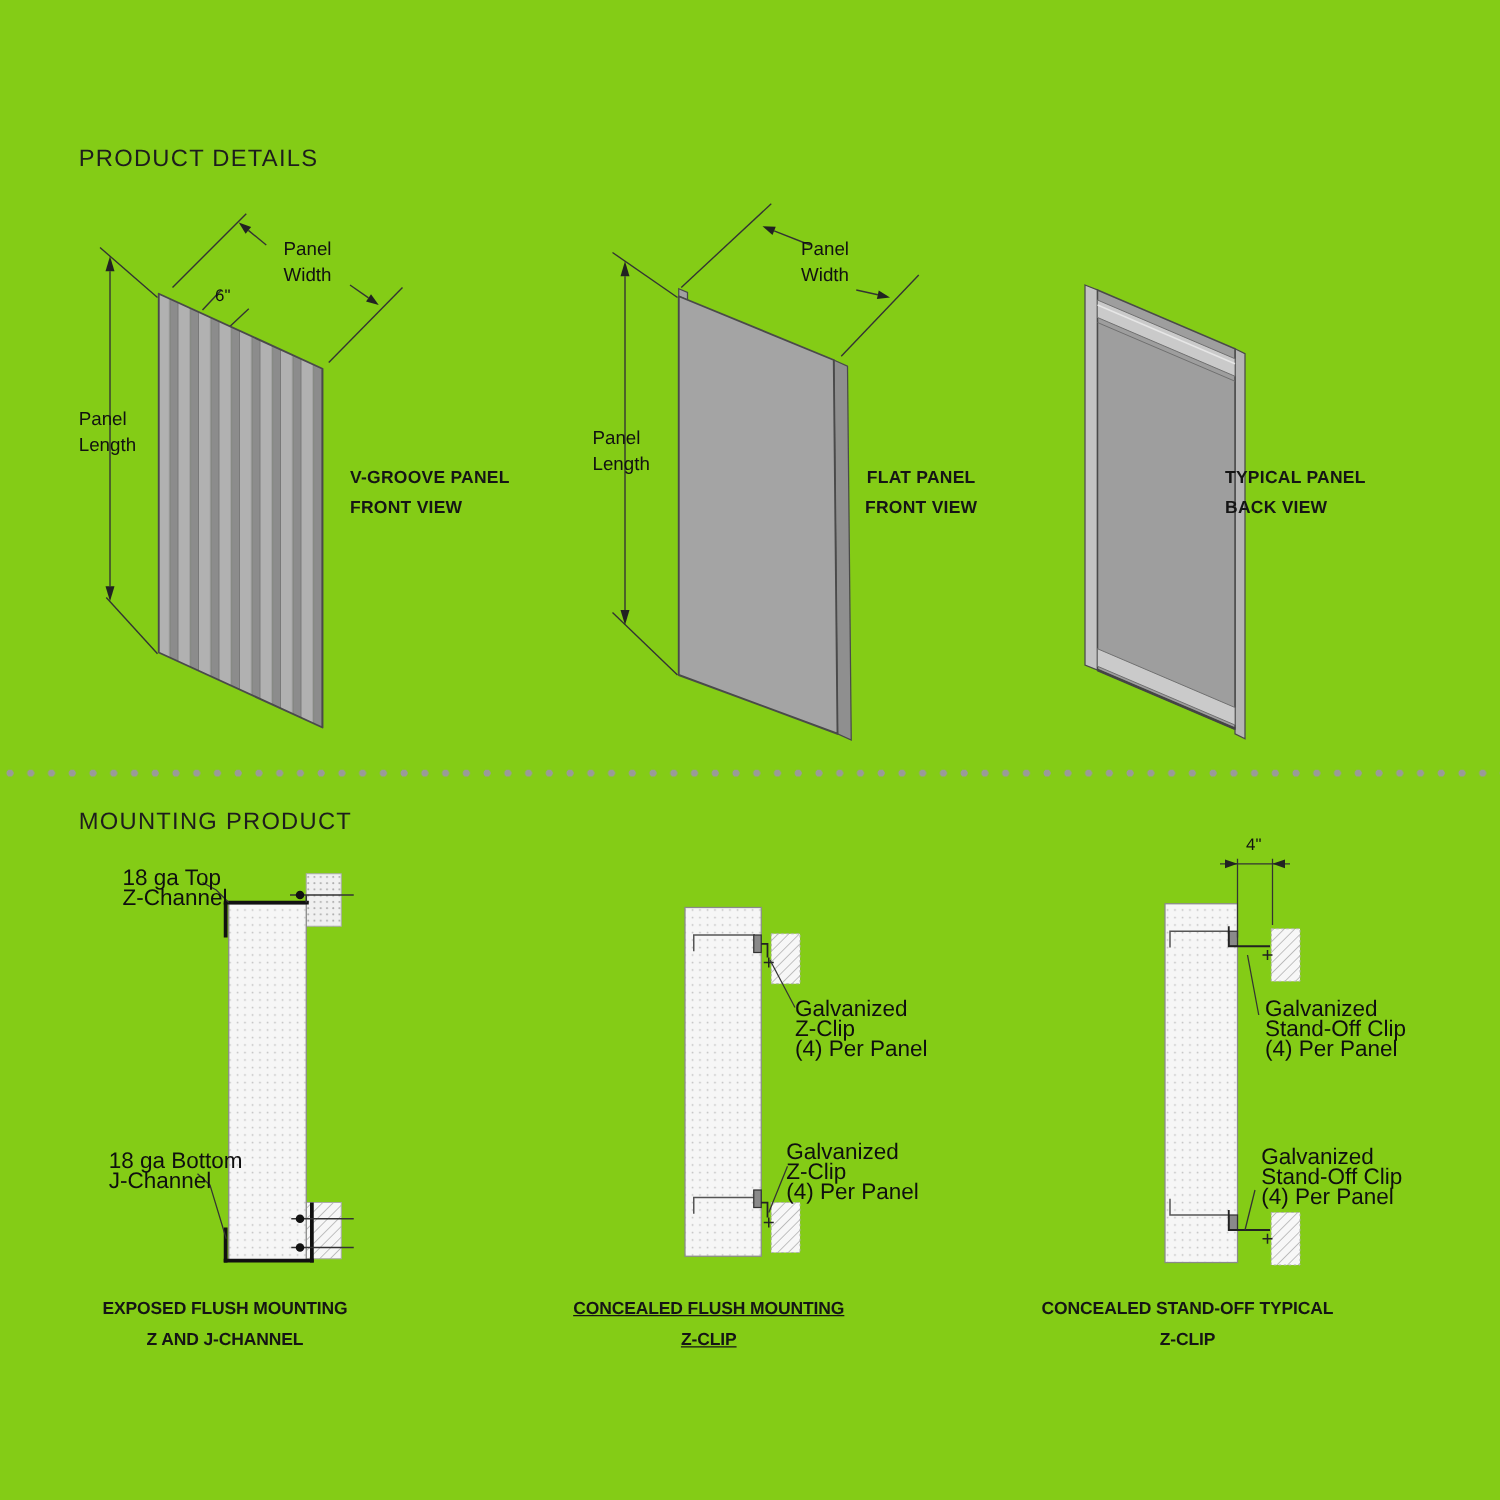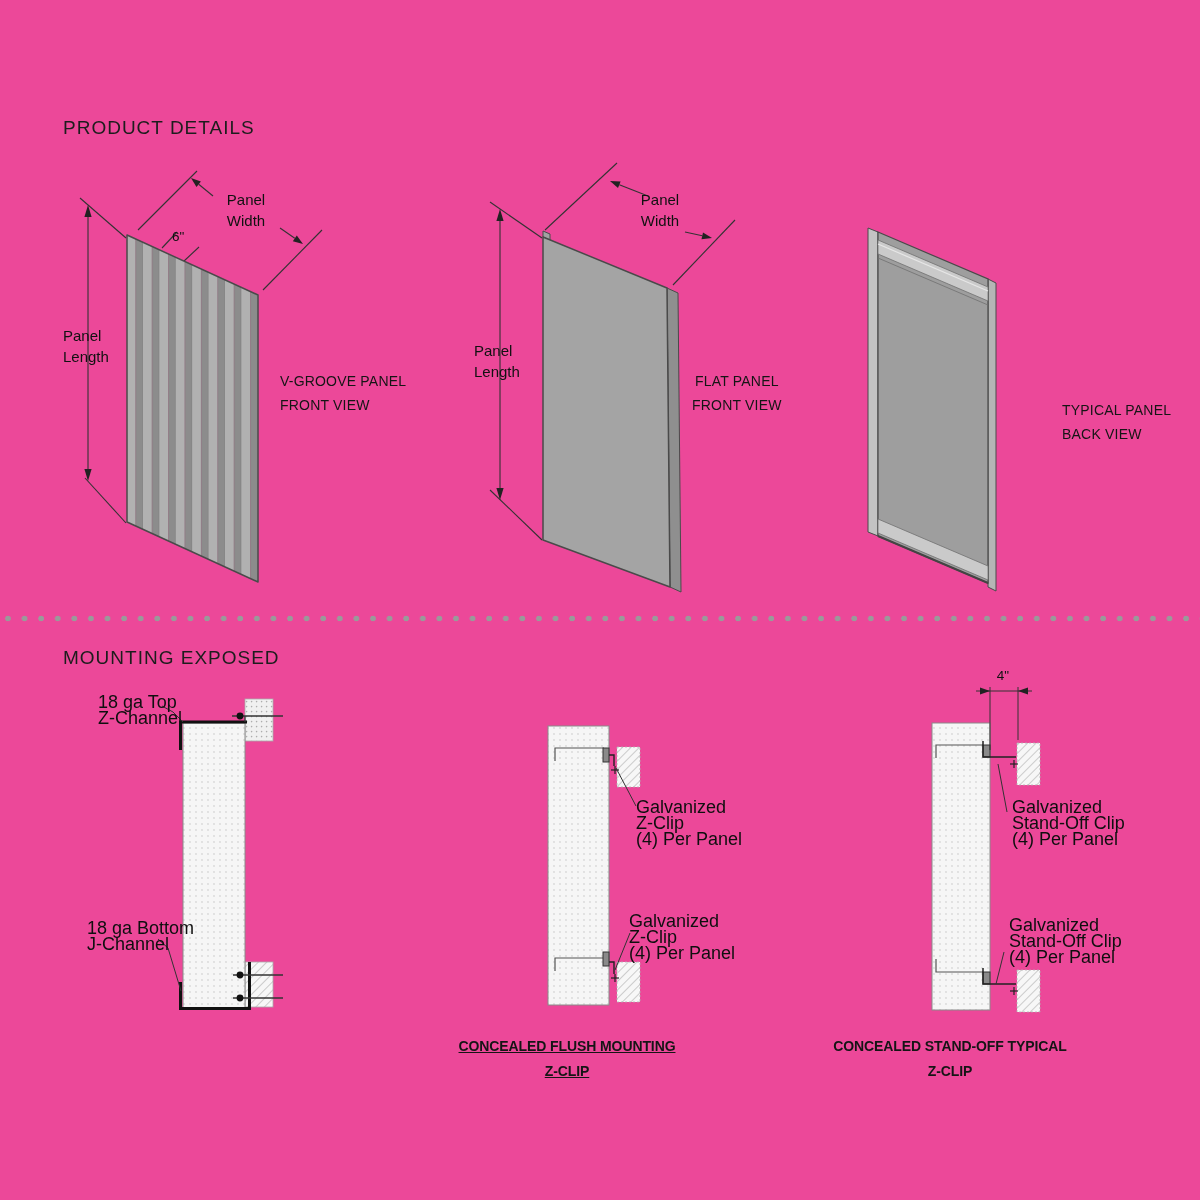--- a/index.html
+++ b/index.html
@@ -1,23 +1,23 @@
 <!DOCTYPE html>
 <html><head>
 <meta charset="utf-8">
 <style>
   html,body{margin:0;padding:0;background:#fff;}
-  #stage{position:relative;width:1200px;height:1200px;background:#ec4899;overflow:hidden;
+  #stage{position:relative;width:1200px;height:1200px;background:#84cc16;overflow:hidden;
          font-family:"Liberation Sans","DejaVu Sans",sans-serif;color:#161616;}
   .abs{position:absolute;}
   .pre{white-space:pre-line;}
   .section-title{font-size:19px;letter-spacing:1px;color:#1d1d1d;font-weight:400;}
   .dim-label{font-size:15px;line-height:21px;color:#111;}
   .dim-small{font-size:13.5px;color:#111;}
-  .caption{font-size:14px;line-height:24px;font-weight:400;letter-spacing:.2px;color:#151515;}
+  .caption{font-size:14px;line-height:24px;font-weight:700;letter-spacing:.2px;color:#151515;}
   .m-caption{font-size:14px;line-height:25px;font-weight:700;letter-spacing:-.1px;color:#151515;text-align:center;}
   .m-label{font-size:18px;line-height:16px;color:#0f0f0f;}
   .center{text-align:center;}
   .divider{height:13px;background-image:radial-gradient(circle at 8px 6.5px,#9a9a9a 2.6px,rgba(0,0,0,0) 3.1px);
            background-size:16.6px 13px;background-repeat:repeat-x;}
   svg{display:block;}
 </style>
 </head>
 <body>
 
@@ -91,26 +91,26 @@
   <svg class="abs" style="left:850px;top:160px;" width="280" height="460" viewBox="0 0 280 460">
     <polygon points="18,68 28,72 28,376 18,372" fill="#c3c3c3" stroke="#4a4a4a" stroke-width="1"></polygon>
     <polygon points="138,119 146,123 146,431 138,427" fill="#b5b5b5" stroke="#4a4a4a" stroke-width="1"></polygon>
     <polygon points="28,72 138,119 138,423 28,376" fill="#9e9e9e" stroke="#4a4a4a" stroke-width="1.2"></polygon>
     <polygon points="28,80 138,127 138,141 28,94" fill="#cacaca" stroke="#707070" stroke-width="0.8"></polygon>
     <line x1="28" y1="84" x2="138" y2="131" stroke="#e6e6e6" stroke-width="1.2"></line>
     <line x1="28" y1="98" x2="138" y2="145" stroke="#707070" stroke-width="0.8"></line>
     <polygon points="28,359 138,406 138,420 28,373" fill="#cacaca" stroke="#707070" stroke-width="0.8"></polygon>
     <line x1="28" y1="376" x2="138" y2="423" stroke="#444" stroke-width="2"></line>
   </svg>
-  <div class="abs caption pre" style="left:1062px;top:369px;margin-top:29px;">TYPICAL PANEL
+  <div class="abs caption pre" style="left:980px;top:369px;">TYPICAL PANEL
 BACK VIEW</div>
 
   <div class="abs divider" style="left:0;top:612px;width:1200px;"></div>
 
-  <div class="abs section-title" style="left:63px;top:647px;">MOUNTING EXPOSED</div>
+  <div class="abs section-title" style="left:63px;top:647px;">MOUNTING PRODUCT</div>
 
   <svg class="abs" style="left:80px;top:690px;" width="240" height="340" viewBox="0 0 240 340">
     <defs>
       <pattern id="d-stip" width="6" height="6" patternUnits="userSpaceOnUse">
         <rect width="6" height="6" fill="#f6f6f6"></rect>
           <circle cx="2" cy="2" r="0.7" fill="#bfbfbf"></circle>
       </pattern>
       <pattern id="d-stip2" width="5" height="5" patternUnits="userSpaceOnUse">
         <rect width="5" height="5" fill="#f0f0f0"></rect>
           <circle cx="1.6" cy="1.6" r="0.8" fill="#adadad"></circle>
@@ -145,20 +145,22 @@
     </g>
     <g stroke="#333" stroke-width="1" fill="none">
       <polyline points="82,16 93,22 103,32"></polyline>
       <polyline points="78,249 88,258 101,301"></polyline>
     </g>
   </svg>
   <div class="abs m-label pre" style="left:98px;top:694px;">18 ga Top
 Z-Channel</div>
   <div class="abs m-label pre" style="left:87px;top:920px;">18 ga Bottom
 J-Channel</div>
+  <div class="abs m-caption pre" style="left:55px;top:1034px;width:250px;">EXPOSED FLUSH MOUNTING
+Z AND J-CHANNEL</div>
 
   <svg class="abs" style="left:450px;top:690px;" width="270" height="340" viewBox="0 0 270 340">
     <defs>
       <pattern id="e-stip" width="6" height="6" patternUnits="userSpaceOnUse">
         <rect width="6" height="6" fill="#f6f6f6"></rect>
           <circle cx="2" cy="2" r="0.7" fill="#bfbfbf"></circle>
       </pattern>
       <pattern id="e-hatch" width="6" height="6" patternUnits="userSpaceOnUse" patternTransform="rotate(45)">
         <rect width="6" height="6" fill="#f7f7f7"></rect>
           <line x1="0" y1="0" x2="0" y2="6" stroke="#b3b3b3" stroke-width="1.3"></line>

